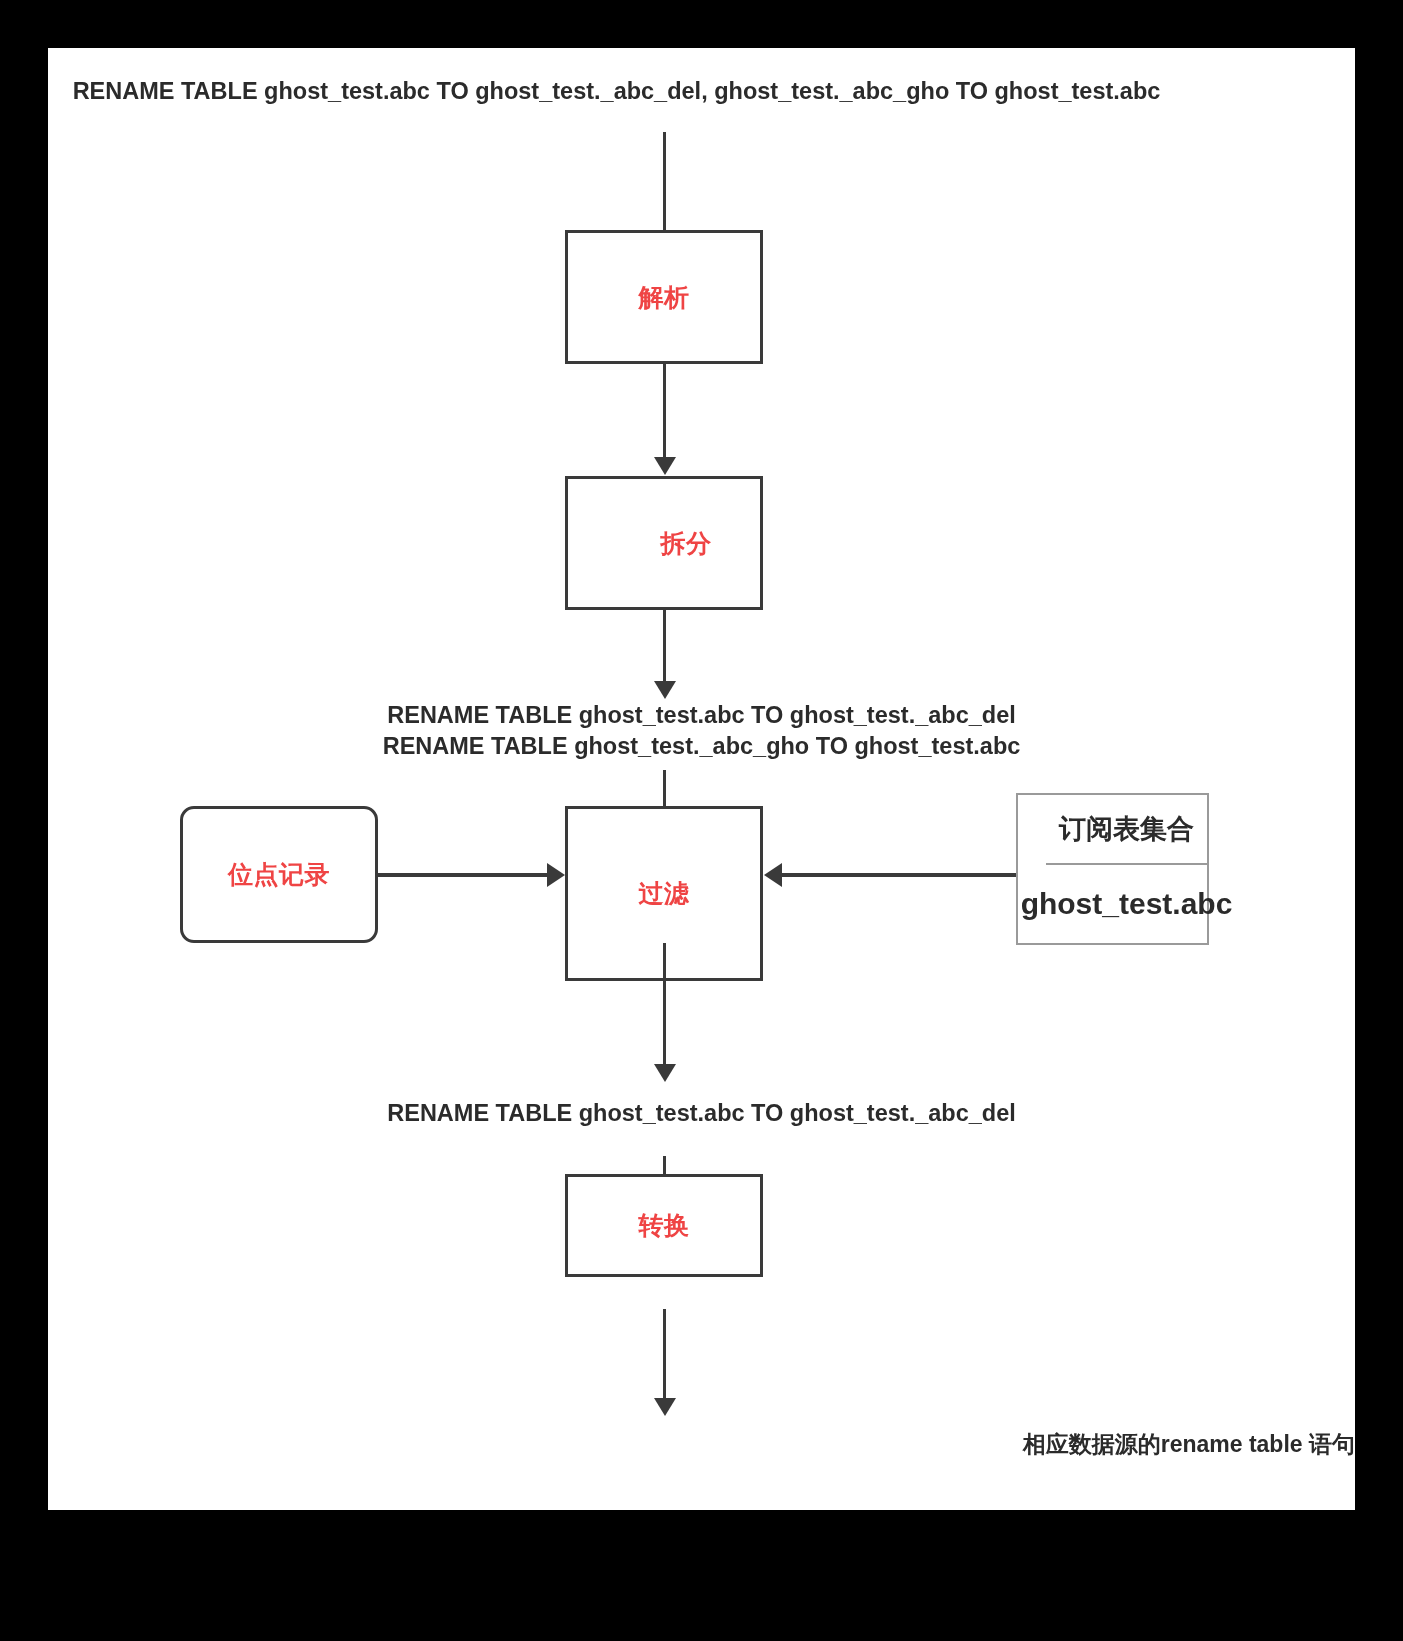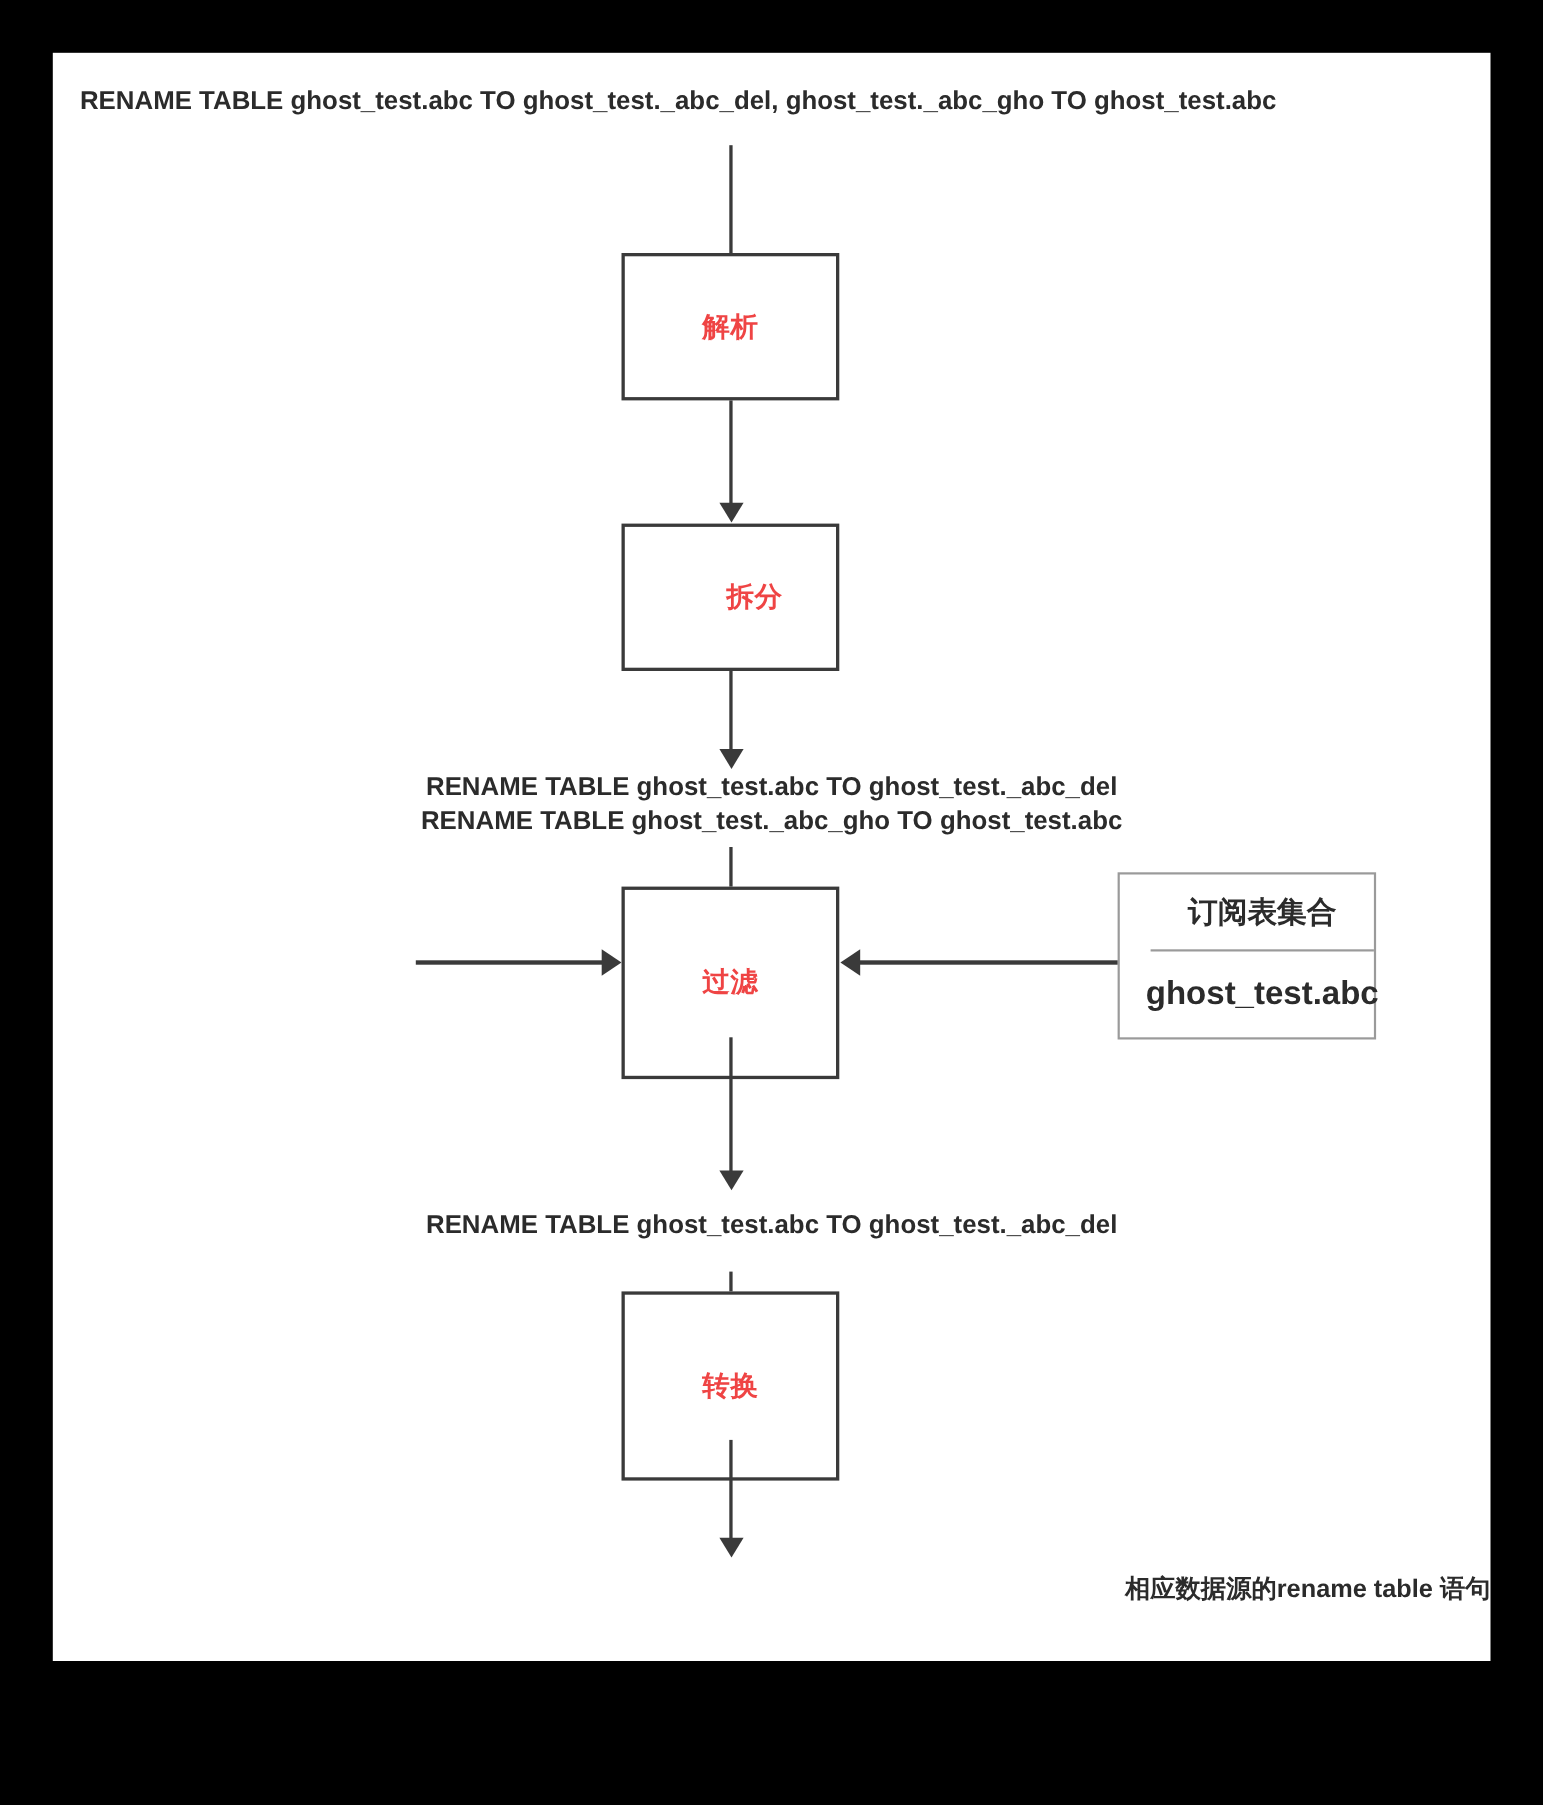--- a/index.html
+++ b/index.html
@@ -165,41 +165,44 @@
 
     <div class="arrow-v" style="left:615px; top:562px; height:72px;"></div>
 
     <div class="textblock" style="left:0; top:652px; width:1307px;">
       <div>RENAME TABLE ghost_test.abc TO ghost_test._abc_del</div>
       <div>RENAME TABLE ghost_test._abc_gho TO ghost_test.abc</div>
     </div>
 
     <div class="arrow-v" style="left:615px; top:722px; height:68px;"></div>
 
+    <div class="node rounded" style="left:132px; top:758px; width:198px; height:137px;">
+      <span class="node-label">位点记录</span>
+    </div>
 
     <div class="arrow-h right" style="left:330px; top:825px; width:170px;"></div>
 
     <div class="node" style="left:517px; top:758px; width:198px; height:175px;">
       <span class="node-label">过滤</span>
     </div>
 
-    <div class="table-node" style="left:968px; top:745px; width:235px; height:152px;padding-left:28px;">
+    <div class="table-node" style="left:968px; top:745px; width:193px; height:152px;padding-left:28px;">
       <div class="table-head">订阅表集合</div>
       <div class="table-cell">ghost_test.abc</div>
     </div>
 
     <div class="arrow-h left" style="left:733px; top:825px; width:235px;"></div>
 
     <div class="arrow-v" style="left:615px; top:895px; height:122px;"></div>
 
     <div class="textblock" style="left:0; top:1050px; width:1307px;">RENAME TABLE ghost_test.abc TO ghost_test._abc_del</div>
 
     <div class="arrow-v" style="left:615px; top:1108px; height:66px;"></div>
 
-    <div class="node" style="left:517px; top:1126px; width:198px; height:172px;">
+    <div class="node" style="left:517px; top:1126px; width:198px; height:103px;">
       <span class="node-label">转换</span>
     </div>
 
     <div class="arrow-v" style="left:615px; top:1261px; height:90px;"></div>
 
     <div class="textblock" style="left:0; top:1382px; width:1307px; font-size:23px;text-align:right;">相应数据源的rename table 语句</div>
 
   </div>
 </div>
 

